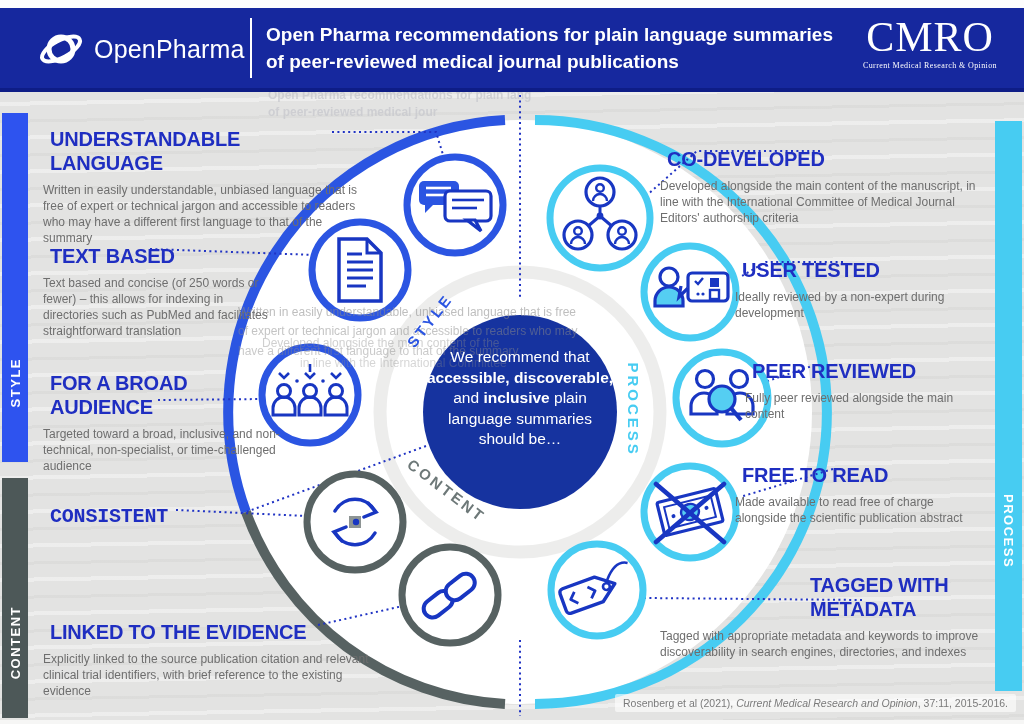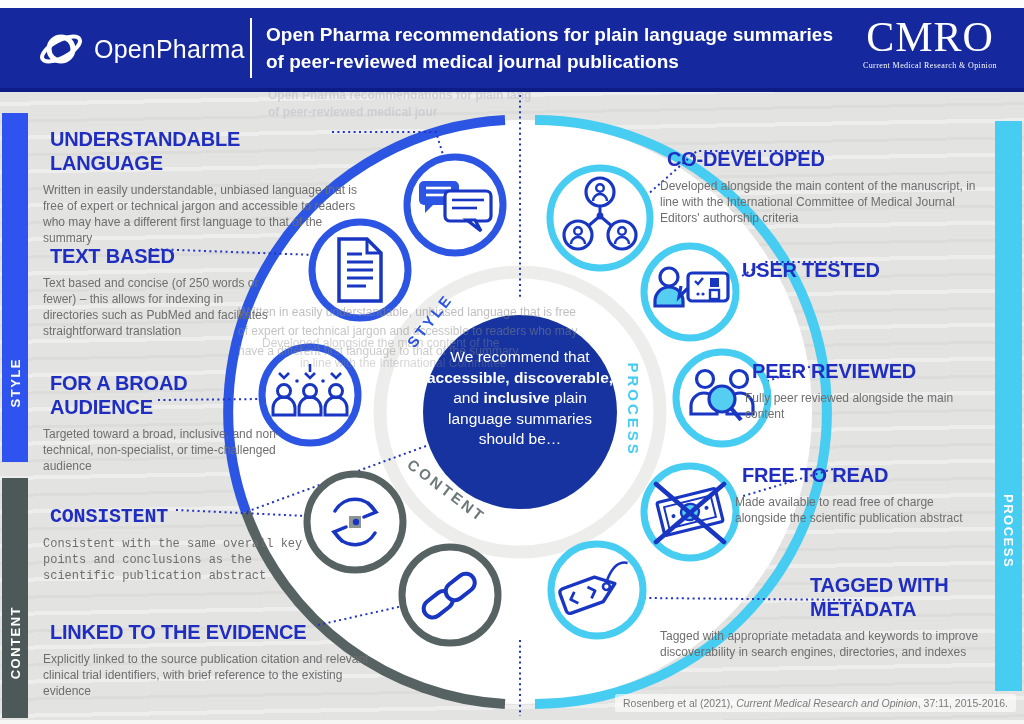--- a/index.html
+++ b/index.html
@@ -285,33 +285,33 @@
   <div class="sec sec-left s2">
     <h2 class="sec-title">TEXT BASED</h2>
     <p class="sec-body">Text based and concise (of 250 words or fewer) – this allows for indexing in directories such as PubMed and facilitates straightforward translation</p>
   </div>
   <div class="sec sec-left s3">
     <h2 class="sec-title">FOR A BROAD AUDIENCE</h2>
     <p class="sec-body">Targeted toward a broad, inclusive, and non-technical, non-specialist, or time-challenged audience</p>
   </div>
   <div class="sec sec-left s4">
     <h2 class="sec-title">CONSISTENT</h2>
-    <p class="sec-body">Consistent with the same overall key points and conclusions as the scientific publication abstract</p>
   </div>
   <div class="sec sec-left s5">
     <h2 class="sec-title">LINKED TO THE EVIDENCE</h2>
     <p class="sec-body">Explicitly linked to the source publication citation and relevant clinical trial identifiers, with brief reference to the existing evidence</p>
   </div>
 
   <div class="sec sec-right r1">
     <h2 class="sec-title">CO-DEVELOPED</h2>
     <p class="sec-body">Developed alongside the main content of the manuscript, in line with the International Committee of Medical Journal Editors' authorship criteria</p>
   </div>
   <div class="sec sec-right r2">
     <h2 class="sec-title">USER TESTED</h2>
+    <p class="sec-body">Ideally reviewed by a non-expert during development</p>
   </div>
   <div class="sec sec-right r3">
     <h2 class="sec-title">PEER REVIEWED</h2>
     <p class="sec-body">Fully peer reviewed alongside the main content</p>
   </div>
   <div class="sec sec-right r4">
     <h2 class="sec-title">FREE TO READ</h2>
     <p class="sec-body">Made available to read free of charge alongside the scientific publication abstract</p>
   </div>
   <div class="sec sec-right r5">

